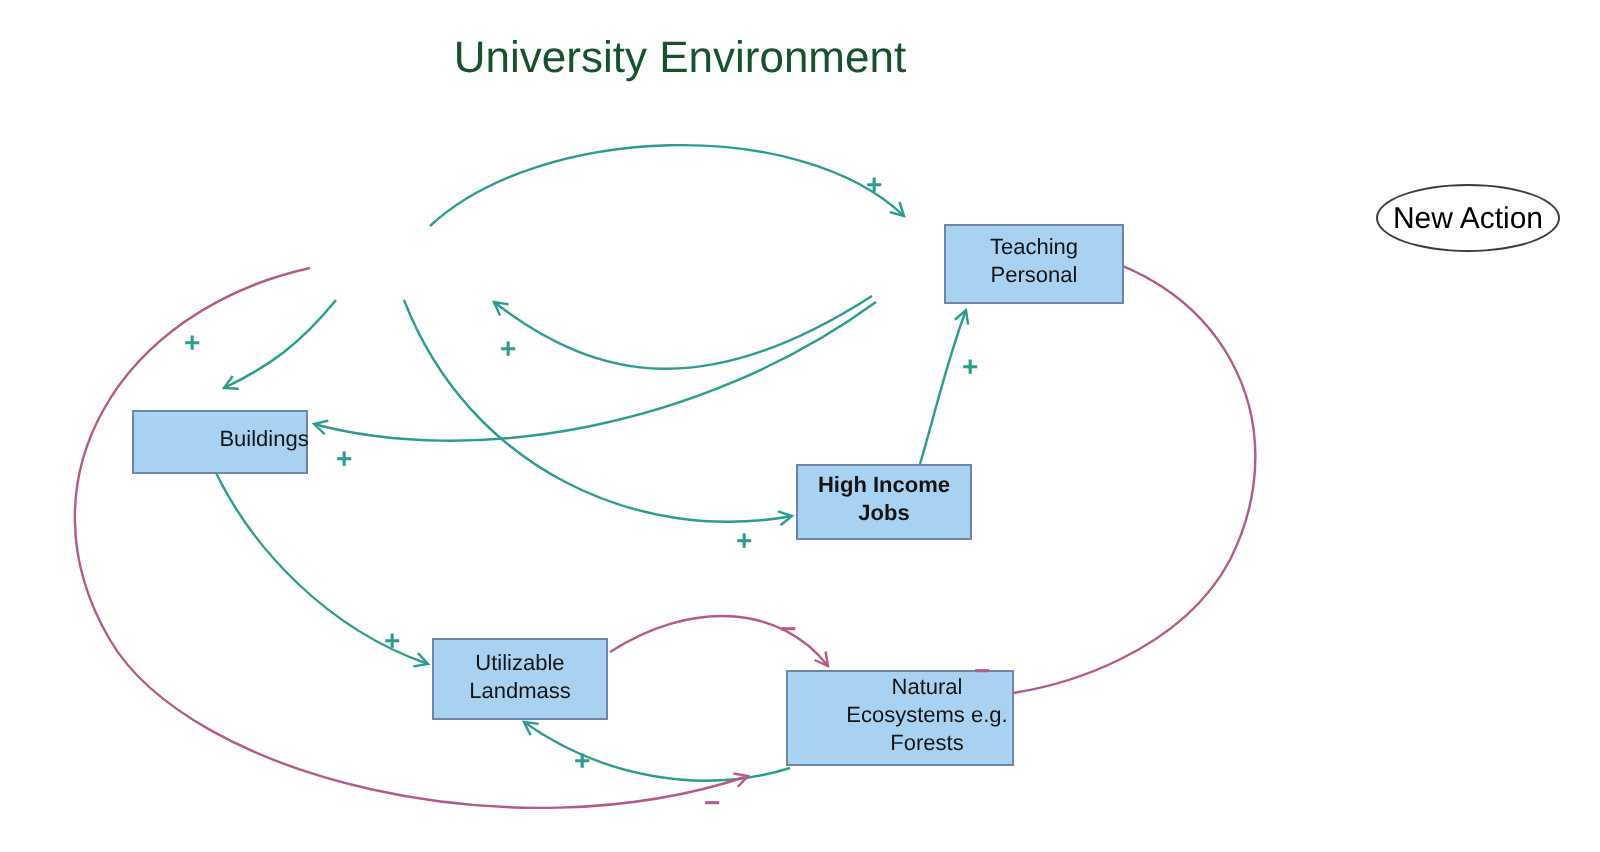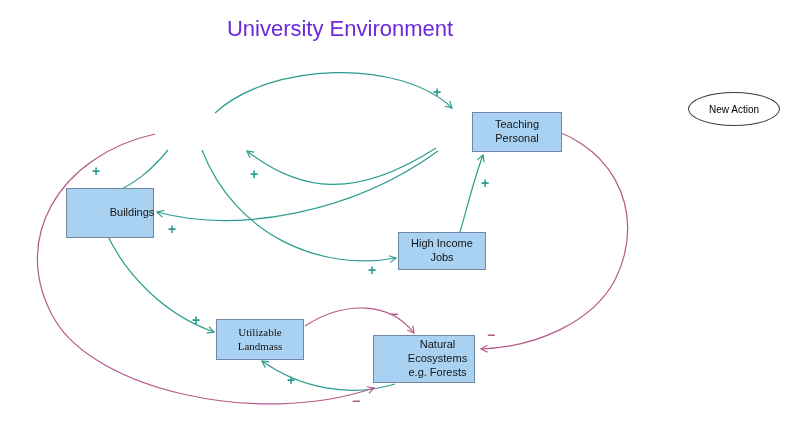--- a/index.html
+++ b/index.html
@@ -3,21 +3,21 @@
 <meta charset="utf-8">
 <style>
   * { margin: 0; padding: 0; box-sizing: border-box; }
   html, body { width: 800px; height: 426px; background: #ffffff; overflow: hidden; }
   body { font-family: "Liberation Sans", sans-serif; position: relative; }
 
   .canvas { position: relative; width: 800px; height: 426px; background: #ffffff; }
 
   .title {
     position: absolute; left: 0; top: 16px; width: 680px;
-    text-align: center; font-size: 22px; color: #6d28d9;
+    text-align: center; font-size: 22px; color: #14532d;
   }
 
   svg.edges { position: absolute; left: 0; top: 0; }
 
   .node {
     position: absolute;
     background: #a9d2f2;
     border: 1px solid #6f86a4;
     display: flex; align-items: center; justify-content: center;
     text-align: center;
@@ -28,21 +28,21 @@
 
   .sign { position: absolute; font-size: 14px; font-weight: bold; line-height: 1; }
   .sign.pos { color: #2a9d8f; }
   .sign.neg { color: #b5598a; }
 
   .action-ellipse {
     position: absolute; left: 688px; top: 92px; width: 92px; height: 34px;
     border: 1px solid #3c3c3c; border-radius: 50%;
     background: #ffffff;
     display: flex; align-items: center; justify-content: center;
-    font-size: 10px; color: #000000;
+    font-size: 15px; color: #000000;
     cursor: pointer;
   }
 </style>
 </head>
 <body>
 
 <div class="canvas">
 
   <svg class="edges" width="800" height="426" viewBox="0 0 800 426">
     <defs>
@@ -64,24 +64,24 @@
     <path d="M 395 384 C 350 398, 300 388, 262 361" fill="none" stroke="#2a9d8f" stroke-width="1.2" marker-end="url(#arrow-pos)"></path>
 
     <path d="M 305 326 C 345 300, 390 302, 414 333" fill="none" stroke="#b5598a" stroke-width="1.2" marker-end="url(#arrow-neg)"></path>
     <path d="M 155 134 C 60 155, 8 240, 55 320 C 95 388, 255 428, 374 388" fill="none" stroke="#b5598a" stroke-width="1.2" marker-end="url(#arrow-neg)"></path>
     <path d="M 527 124 C 610 135, 650 210, 615 280 C 592 323, 535 347, 481 349" fill="none" stroke="#b5598a" stroke-width="1.2" marker-end="url(#arrow-neg)"></path>
   </svg>
 
   <div class="title">University Environment</div>
 
   <div class="node" style="left:436px; top:112px; width:90px; height:40px;margin-left:36px;">Teaching Personal</div>
-  <div class="node" style="left:66px; top:188px; width:88px; height:50px;padding-left:46px;">Buildings</div>
-  <div class="node" style="left:398px; top:232px; width:88px; height:38px;">High Income Jobs</div>
-  <div class="node" style="left:216px; top:319px; width:88px; height:41px;font-family:Liberation Serif, serif;">Utilizable Landmass</div>
-  <div class="node" style="left:373px; top:335px; width:102px; height:48px;padding-left:29px;">Natural Ecosystems e.g. Forests</div>
+  <div class="node" style="left:66px; top:205px; width:88px; height:32px;padding-left:46px;">Buildings</div>
+  <div class="node" style="left:398px; top:232px; width:88px; height:38px;font-weight:bold;">High Income Jobs</div>
+  <div class="node" style="left:216px; top:319px; width:88px; height:41px;">Utilizable Landmass</div>
+  <div class="node" style="left:393px; top:335px; width:114px; height:48px;padding-left:29px;">Natural Ecosystems e.g. Forests</div>
 
   <span class="sign pos" style="left:433px; top:85px;">+</span>
   <span class="sign pos" style="left:250px; top:167px;">+</span>
   <span class="sign pos" style="left:92px;  top:164px;">+</span>
   <span class="sign pos" style="left:168px; top:222px;">+</span>
   <span class="sign pos" style="left:481px; top:176px;">+</span>
   <span class="sign pos" style="left:368px; top:263px;">+</span>
   <span class="sign pos" style="left:192px; top:313px;">+</span>
   <span class="sign pos" style="left:287px; top:373px;">+</span>
   <span class="sign neg" style="left:390px; top:307px;">−</span>

